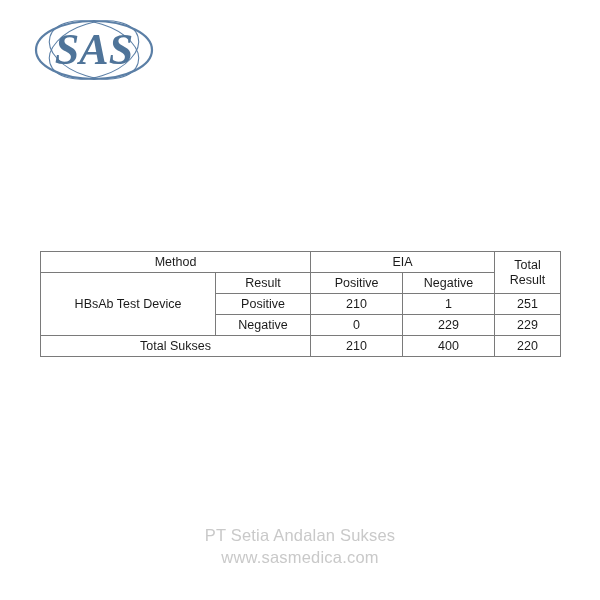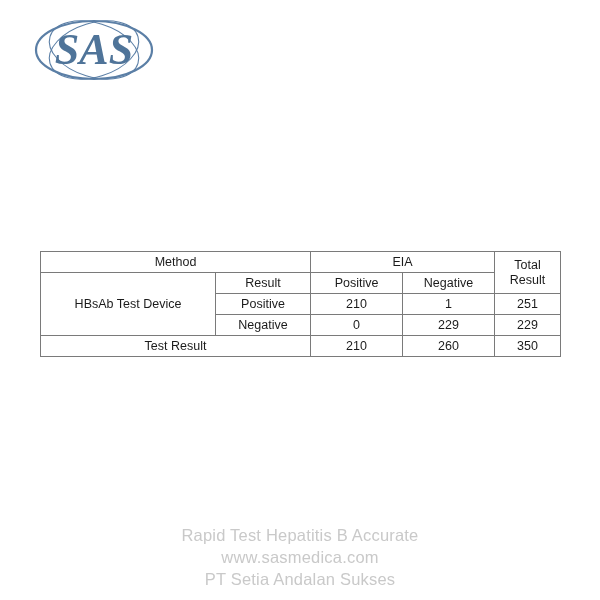--- a/index.html
+++ b/index.html
@@ -120,26 +120,25 @@
         <td>1</td>
         <td>251</td>
       </tr>
       <tr>
         <td>Negative</td>
         <td>0</td>
         <td>229</td>
         <td>229</td>
       </tr>
       <tr>
-        <td colspan="2">Test Result</td>
+        <td colspan="2">Total Sukses</td>
         <td>210</td>
-        <td>260</td>
-        <td>350</td>
+        <td>400</td>
+        <td>220</td>
       </tr>
     </tbody>
   </table>
 </div>
 
 <div id="footer">
-  <div>Rapid Test Hepatitis B Accurate</div>
+  <div>PT Setia Andalan Sukses</div>
   <div>www.sasmedica.com</div>
-  <div>PT Setia Andalan Sukses</div>
 </div>
 
 </body></html>

